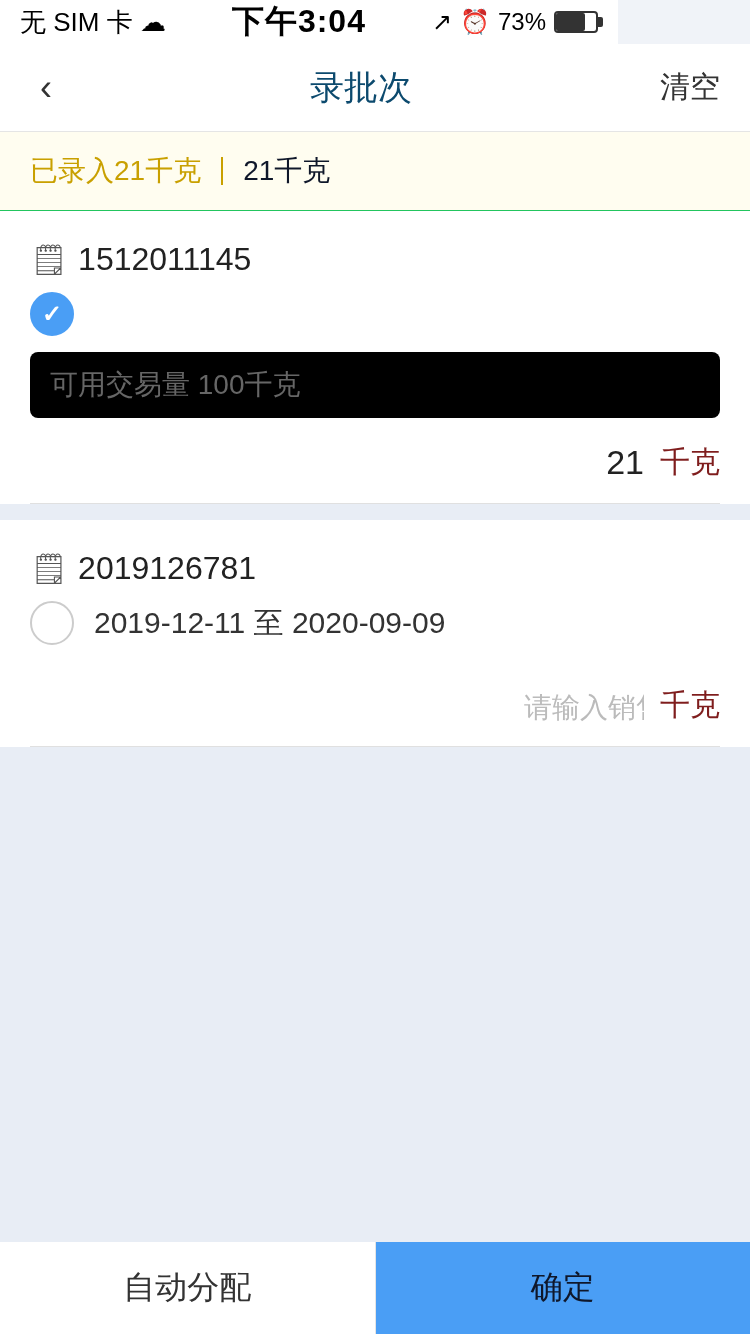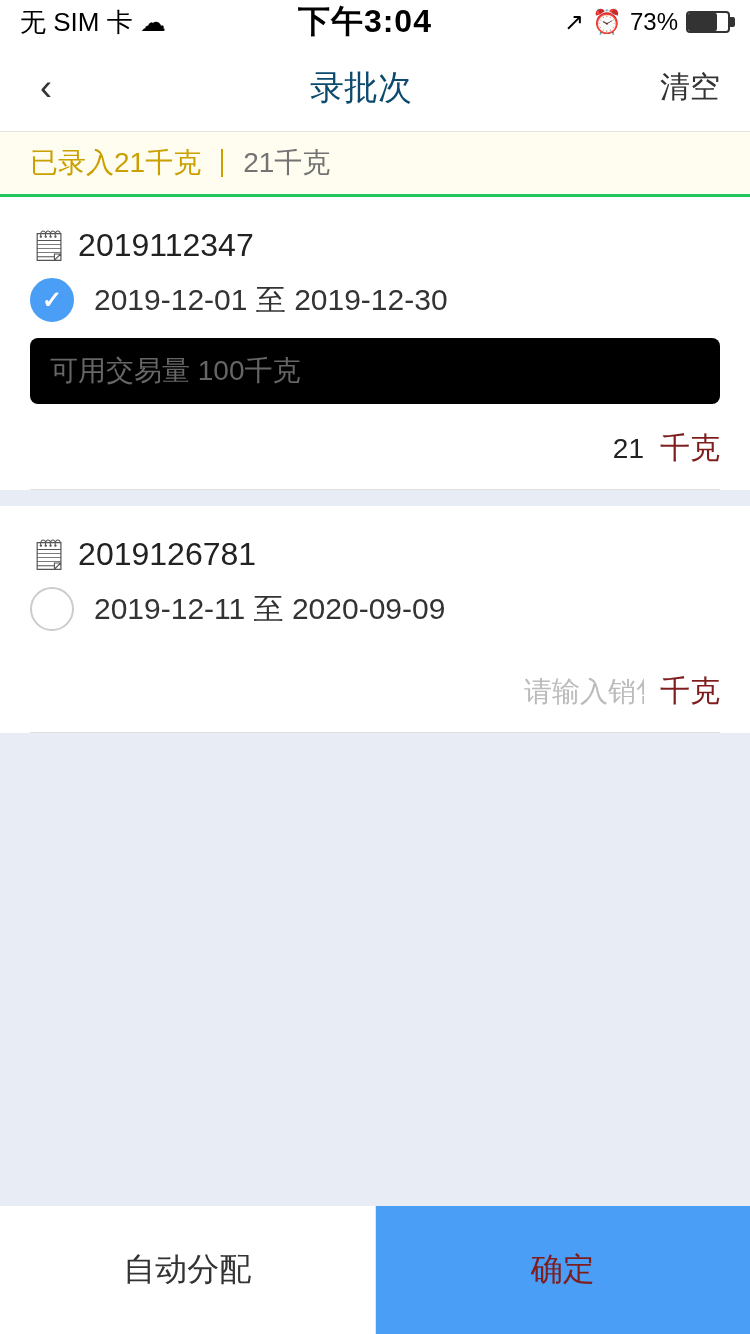--- a/index.html
+++ b/index.html
@@ -7,21 +7,21 @@
     body {
       width: 750px;
       min-height: 1334px;
       font-family: -apple-system, "PingFang SC", "Helvetica Neue", sans-serif;
       background: #f0f3f8;
       overflow-x: hidden;
     }
 
     
     .status-bar {
-      width: 750px;
+      width: 618px;
       height: 44px;
       background: #fff;
       display: flex;
       align-items: center;
       justify-content: space-between;
       padding: 0 20px;
       font-size: 28px;
       font-weight: 500;
     }
     .status-left {
@@ -93,38 +93,38 @@
     .nav-clear {
       font-size: 30px;
       color: #333;
       cursor: pointer;
     }
 
     
     .summary-bar {
       width: 750px;
       background: #fffdf0;
-      padding: 12px 30px;
+      padding: 20px 30px;
       display: flex;
       align-items: center;
       gap: 20px;
-      border-bottom: 3px solid #22c55e;
+      border-bottom: 1px solid #22c55e;
     }
     .summary-text {
       font-size: 28px;
       color: #c9a000;
     }
     .summary-divider {
       width: 2px;
       height: 28px;
       background: #c9a000;
     }
     .summary-value {
       font-size: 28px;
-      color: #737373;
+      color: #0f172a;
     }
 
     
     .batch-item {
       width: 750px;
       background: #fff;
       padding: 30px 30px 0 30px;
     }
     .batch-header {
       display: flex;
@@ -183,21 +183,21 @@
       margin-right: 0;
     }
     .batch-quantity-row {
       display: flex;
       align-items: center;
       justify-content: flex-end;
       padding: 24px 0 20px 0;
       gap: 16px;
     }
     .quantity-input {
-      font-size: 28px;
+      font-size: 34px;
       color: #222;
       font-weight: 500;
       border: none;
       outline: none;
       text-align: right;
       width: 120px;
       background: transparent;
     }
     .quantity-input::placeholder {
       color: #bbb;
@@ -214,21 +214,21 @@
     }
     .batch-separator {
       width: 750px;
       height: 16px;
       background: #e8edf5;
     }
 
     
     .footer {
       width: 750px;
-      height: 128px;
+      height: 92px;
       background: #fff;
       display: flex;
       position: fixed;
       bottom: 0;
       left: 0;
     }
     .footer-auto {
       flex: 1;
       display: flex;
       align-items: center;
@@ -237,21 +237,21 @@
       color: #333;
       cursor: pointer;
       border-right: 1px solid #e5e5e5;
     }
     .footer-confirm {
       flex: 1;
       display: flex;
       align-items: center;
       justify-content: center;
       font-size: 32px;
-      color: #7f1d1d;
+      color: #0f172a;
       background: #4a9ef5;
       cursor: pointer;
     }
 
     .page-wrapper {
       display: flex;
       flex-direction: column;
       min-height: 1334px;
     }
     .content-area {
@@ -290,27 +290,26 @@
     <span class="summary-text">已录入21千克</span>
     <div class="summary-divider"></div>
     <span class="summary-value">21千克</span>
   </div>
 
   <div class="content-area">
 
     <div class="batch-item">
       <div class="batch-header">
         <span class="batch-icon">🗒</span>
-        <span class="batch-id">2019112347</span>
+        <span class="batch-id">1512011145</span>
       </div>
       <div class="batch-date-row">
         <div class="radio-circle selected">
           <span class="radio-check">✓</span>
         </div>
-        <span class="batch-date">2019-12-01 至 2019-12-30</span>
       </div>
       <div class="batch-available">可用交易量 100千克</div>
       <div class="batch-quantity-row">
         <input class="quantity-input" type="text" value="21" style="">
         <span class="quantity-unit">千克</span>
       </div>
       <div class="batch-divider"></div>
     </div>
 
     <div class="batch-separator"></div>

